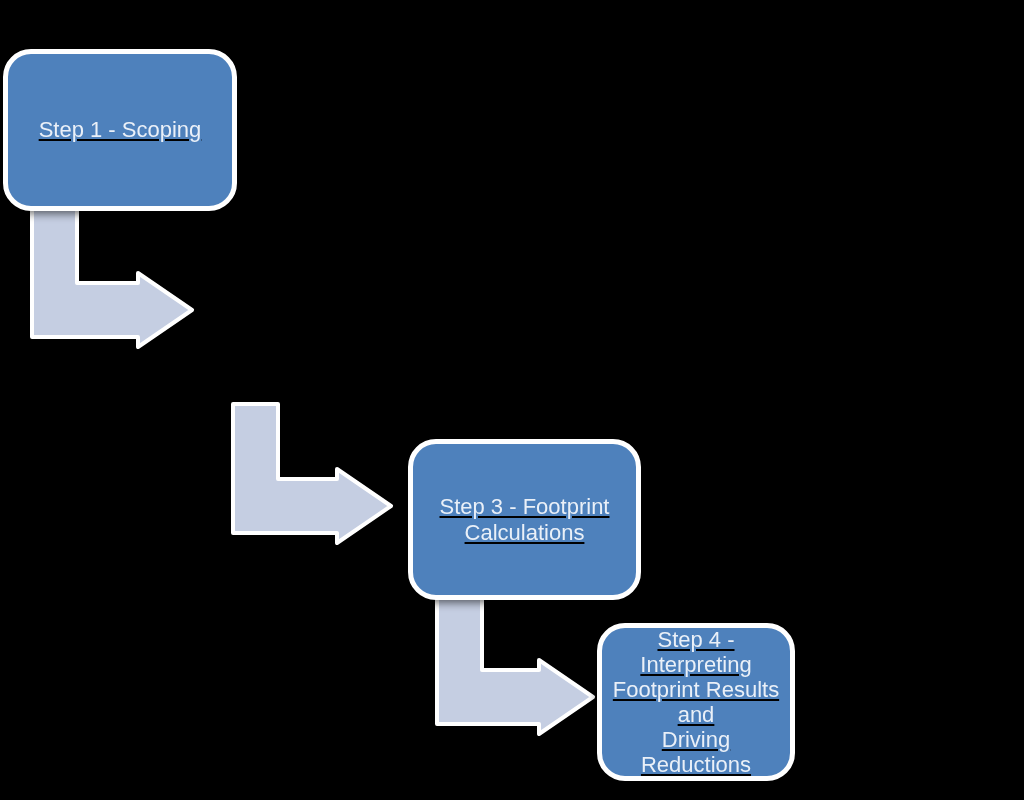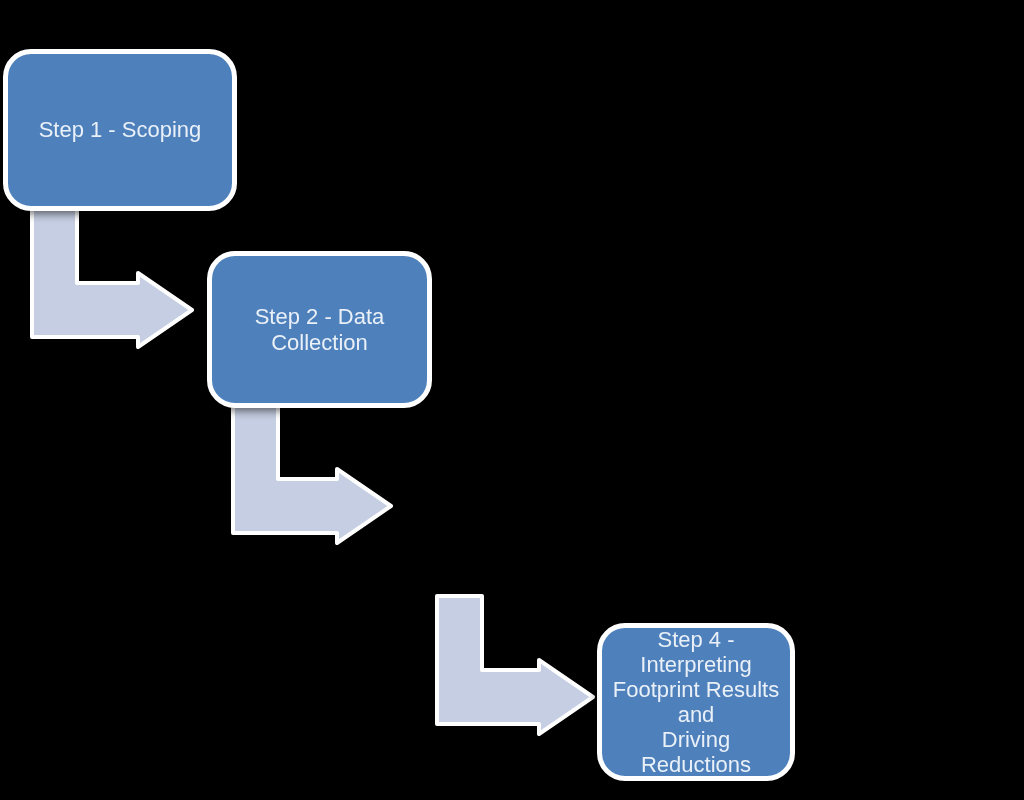--- a/index.html
+++ b/index.html
@@ -33,20 +33,21 @@
     position: absolute;
     z-index: 2;
     box-sizing: border-box;
     background: var(--box-fill, #4E81BC);
     border: 5px solid var(--box-border, #FFFFFF);
     border-radius: 28px;
     display: flex;
     align-items: center;
     justify-content: center;
     box-shadow: 0 3px 8px rgba(0,0,0,0.55);
+    text-decoration: underline;
   }
   .step-label {
     color: var(--box-text, #EAF0F8);
     font-size: 22px;
     line-height: 1.14;
     text-align: center;
     white-space: pre-line;
     padding: 0 4px;
   }
   .step-box-1 { left: 3px;   top: 49px;  width: 234px; height: 162px; }
@@ -62,25 +63,25 @@
   <svg class="connectors-layer" viewBox="0 0 1024 800" xmlns="http://www.w3.org/2000/svg">
     <path class="bent-arrow" d="M32,207 H77 V283 H138 V273 L192,310 L138,347 V337 H32 Z"></path>
     <path class="bent-arrow" d="M233,404 H278 V479 H337 V469 L391,506 L337,543 V533 H233 Z"></path>
     <path class="bent-arrow" d="M437,596 H482 V670 H539 V660 L593,697 L539,734 V724 H437 Z"></path>
   </svg>
 
   <div class="step-box step-box-1">
     <div class="step-label">Step 1 - Scoping</div>
   </div>
 
-  <div class="step-box step-box-2">
-    <div class="step-label">Step 2 - Data
-Collection</div>
+
+  <div class="step-box step-box-3">
+    <div class="step-label">Step 3 - Footprint
+Calculations</div>
   </div>
-
 
   <div class="step-box step-box-4">
     <div class="step-label">Step 4 - Interpreting
 Footprint Results and
 Driving Reductions</div>
   </div>
 
 </div>
 
 </body></html>

